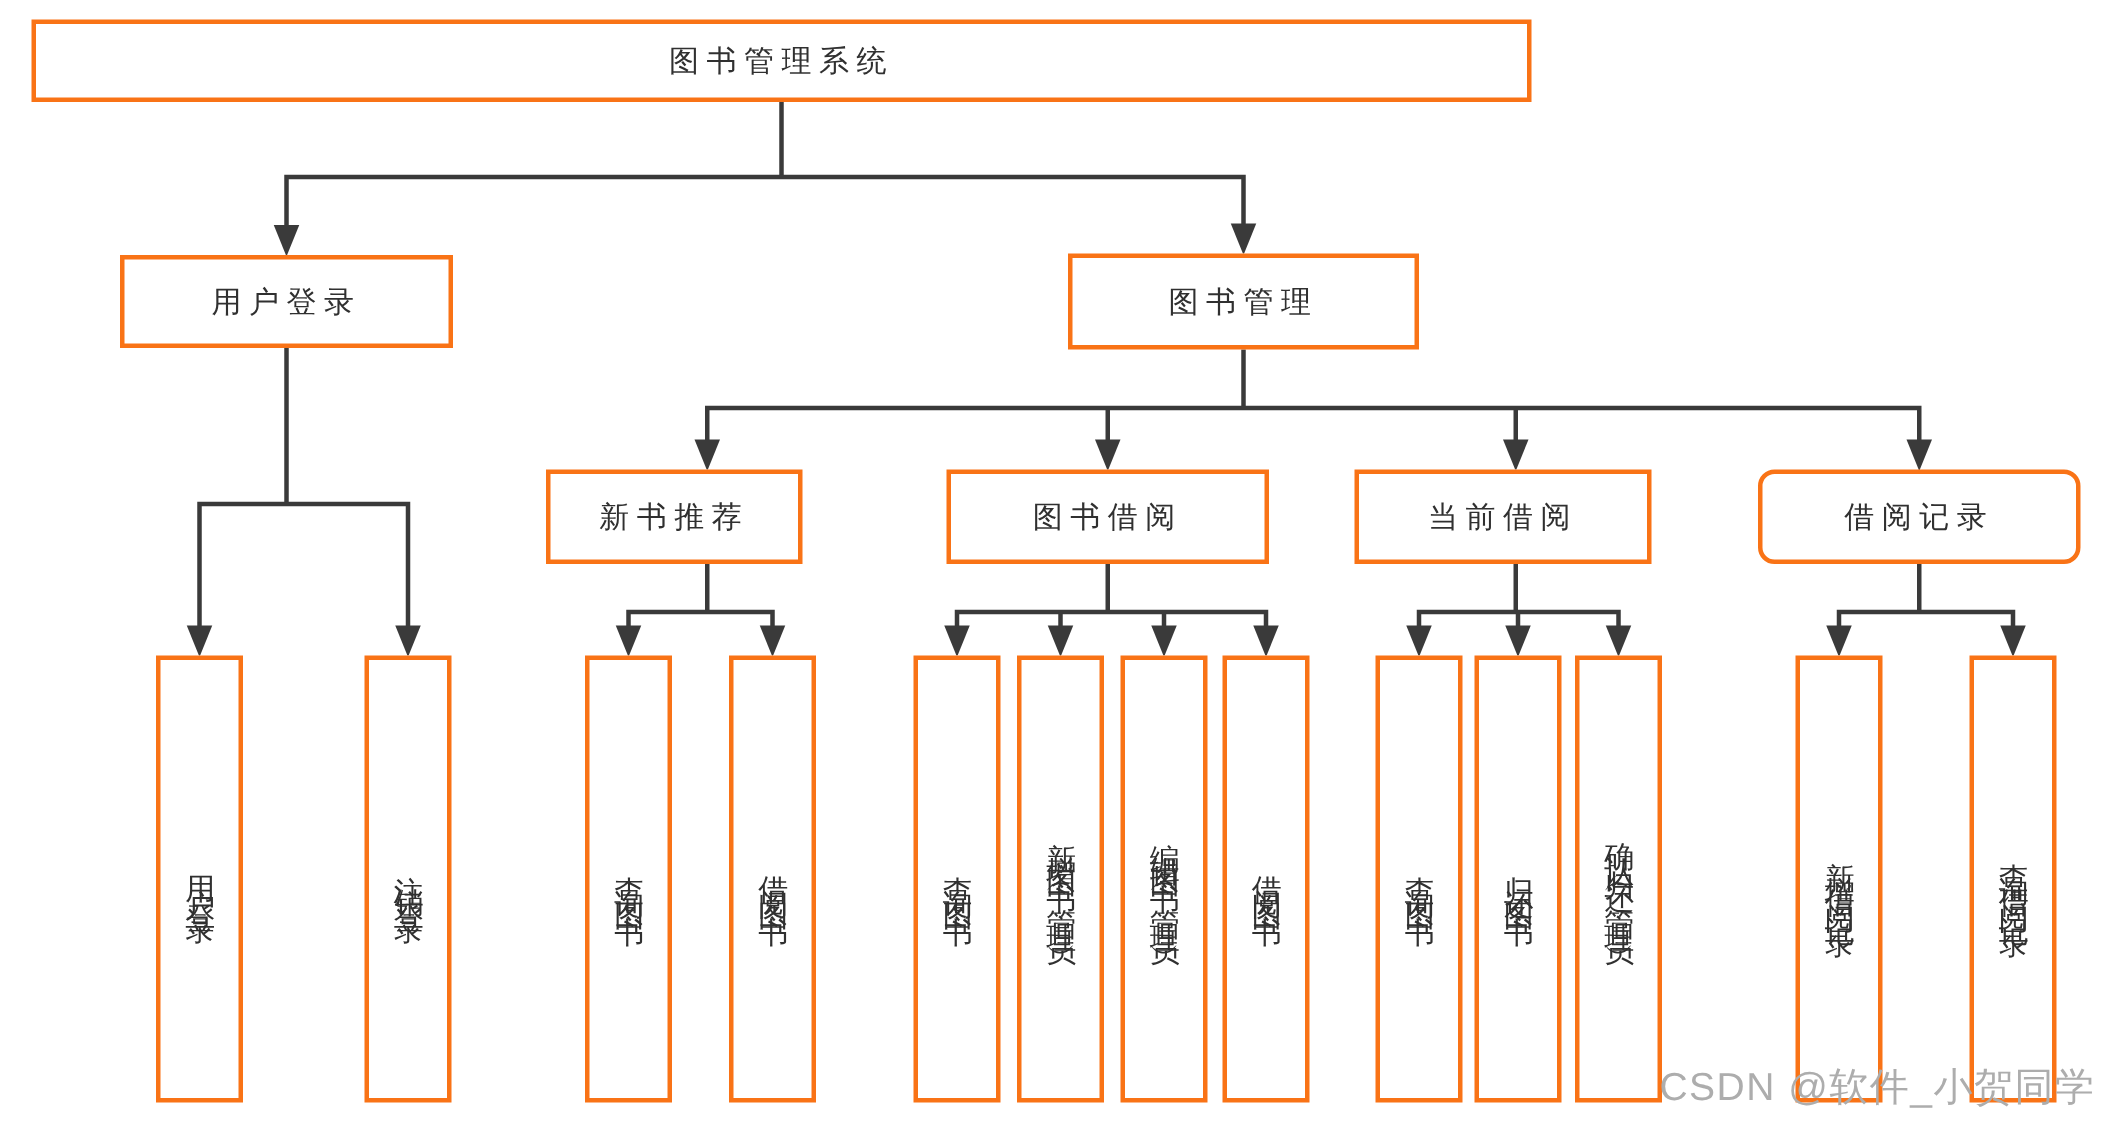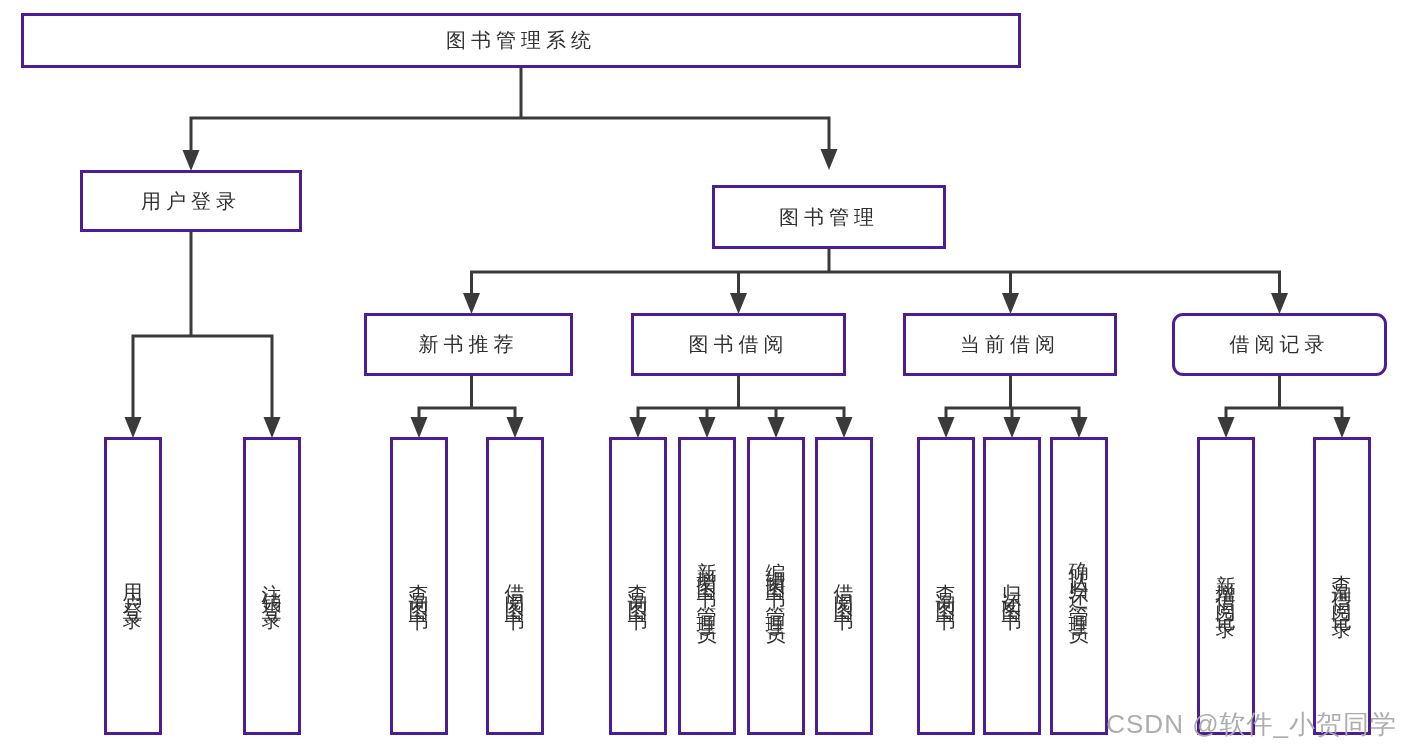--- a/index.html
+++ b/index.html
@@ -16,45 +16,45 @@
     overflow: hidden;
   }
   .wires {
     position: absolute;
     left: 0; top: 0;
     width: 1405px; height: 747px;
   }
   .node {
     position: absolute;
     box-sizing: border-box;
-    border: 3px solid #4c1d95;
+    border: 3px solid #f97316;
     background: #ffffff;
     display: flex;
     align-items: center;
     justify-content: center;
     color: #303030;
     font-size: 20px;
     letter-spacing: 5px;
     white-space: nowrap;
   }
   .node.vert {
     writing-mode: vertical-rl;
     text-orientation: mixed;
     letter-spacing: 9px;
     line-height: 1;
   }
   
   .n-root { left: 21px;   top: 13px;  width: 1000px; height: 55px; }
   
   .n-l1-0 { left: 80px;   top: 170px; width: 222px;  height: 62px; }
-  .n-l1-1 { left: 712px;  top: 169px; width: 234px;  height: 64px; margin-top: 16px; }
+  .n-l1-1 { left: 712px;  top: 169px; width: 234px;  height: 64px; }
   
-  .n-l2-0 { left: 364px;  top: 313px; width: 209px;  height: 63px; }
+  .n-l2-0 { left: 364px;  top: 313px; width: 171px;  height: 63px; }
   .n-l2-1 { left: 631px;  top: 313px; width: 215px;  height: 63px; }
-  .n-l2-2 { left: 903px;  top: 313px; width: 214px;  height: 63px; }
+  .n-l2-2 { left: 903px;  top: 313px; width: 198px;  height: 63px; }
   .n-l2-3 { left: 1172px; top: 313px; width: 215px;  height: 63px; border-radius: 11px; }
   
   .leaf   { top: 437px; width: 58px; height: 298px; }
   .n-lf-0  { left: 104px; }
   .n-lf-1  { left: 243px; }
   .n-lf-2  { left: 390px; }
   .n-lf-3  { left: 486px; }
   .n-lf-4  { left: 609px; }
   .n-lf-5  { left: 678px; }
   .n-lf-6  { left: 747px; }

